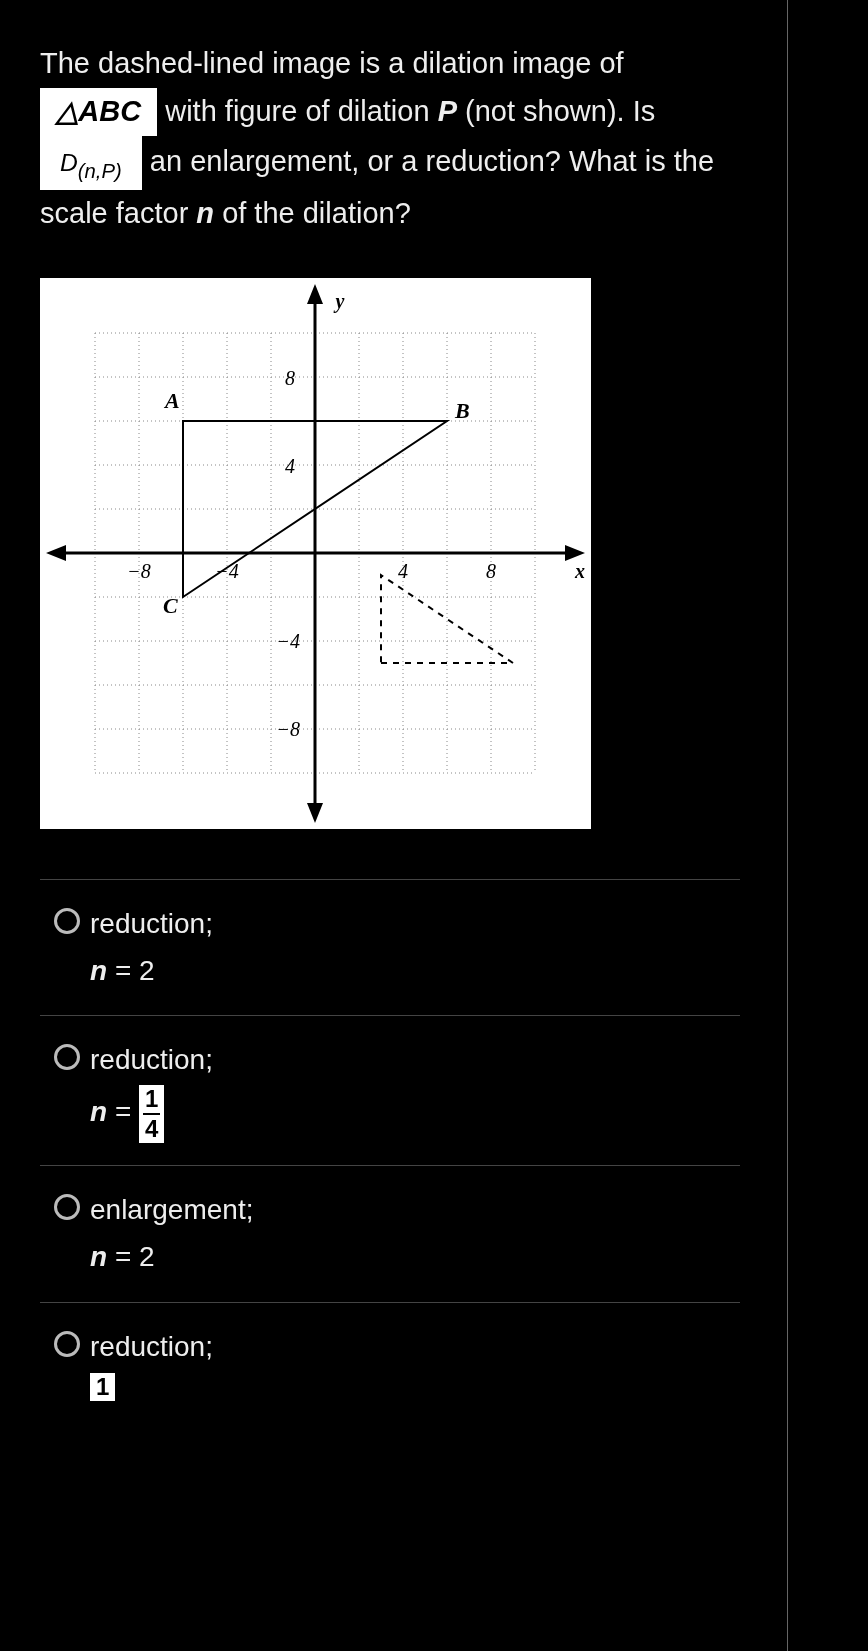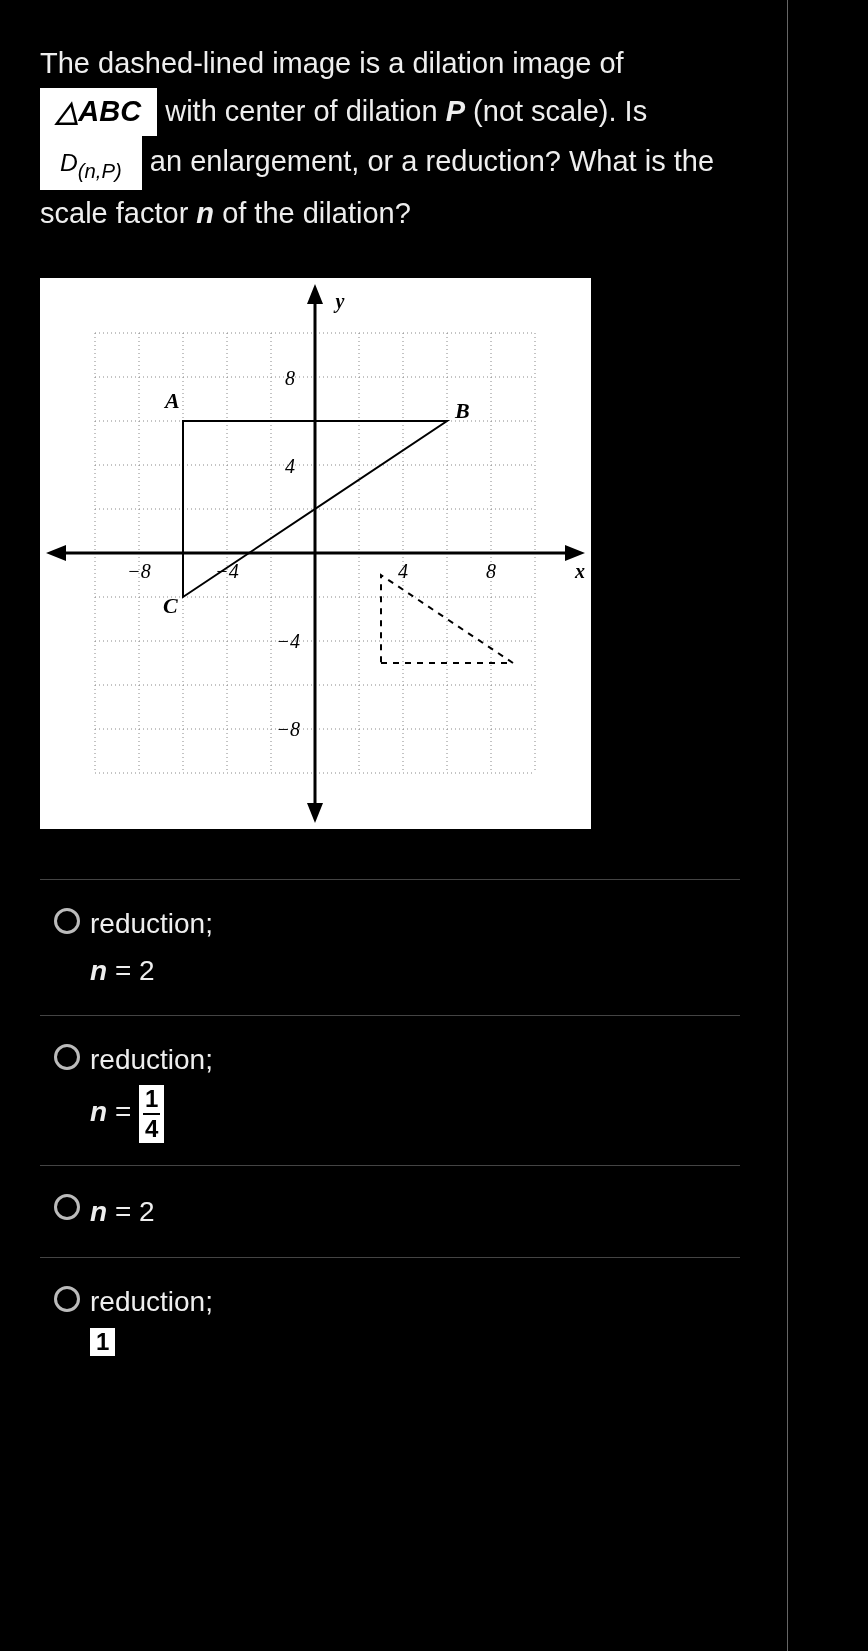--- a/index.html
+++ b/index.html
@@ -97,23 +97,23 @@
 </head>
 <body>
 
 <div class="vrule"></div>
 
 <div class="container">
 
   <p class="question">
     <span>The dashed-lined image is a dilation image of </span>
     <span class="math-abc">△ABC</span>
-    <span> with center of dilation </span>
+    <span> with figure of dilation </span>
     <span class="bold-i">P</span>
-    <span> (not scale). Is </span>
+    <span> (not shown). Is </span>
     <span class="math-dnp">
       <span class="sup">D</span><span class="subp">(n,P)</span>
     </span>
     <span> an enlargement, or a reduction? What is the scale factor </span>
     <span class="bold-i">n</span>
     <span> of the dilation?</span>
   </p>
 
   <div class="chart-box">
     <svg viewBox="0 0 551 551" width="551" height="551">
@@ -201,20 +201,21 @@
           <span class="num">1</span>
           <span class="den">4</span>
         </span>
       </div>
     </div>
   </div>
 
   <div class="opt-row">
     <div class="radio"></div>
     <div class="opt-text">
+      <div>enlargement;</div>
       <div class="line2">
         <span class="bold-i">n</span><span> = </span><span>2</span>
       </div>
     </div>
   </div>
 
   <div class="opt-row" style="border-bottom:none;padding-bottom:0;">
     <div class="radio"></div>
     <div class="opt-text">
       <div>reduction;</div>

